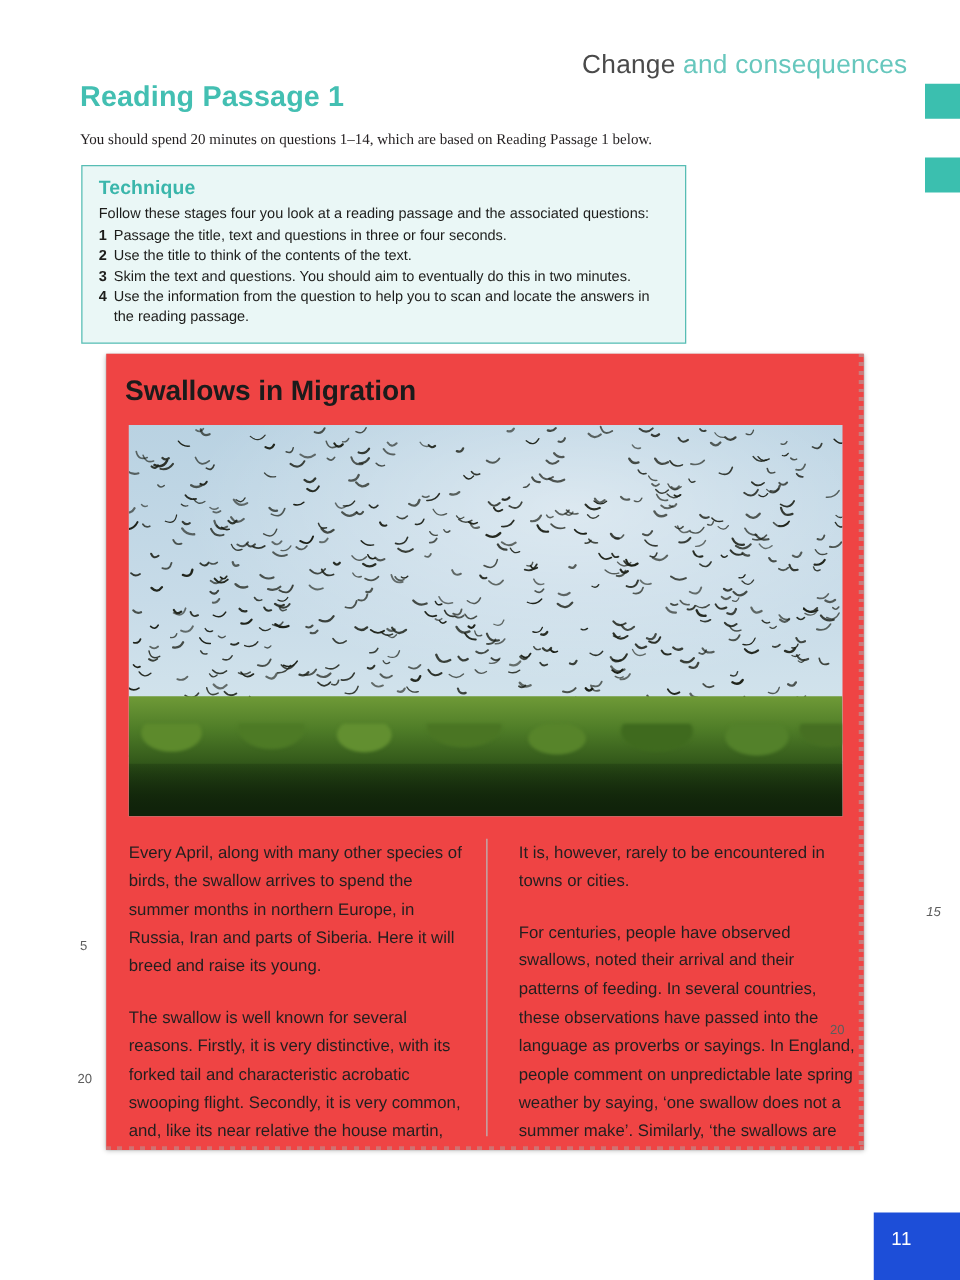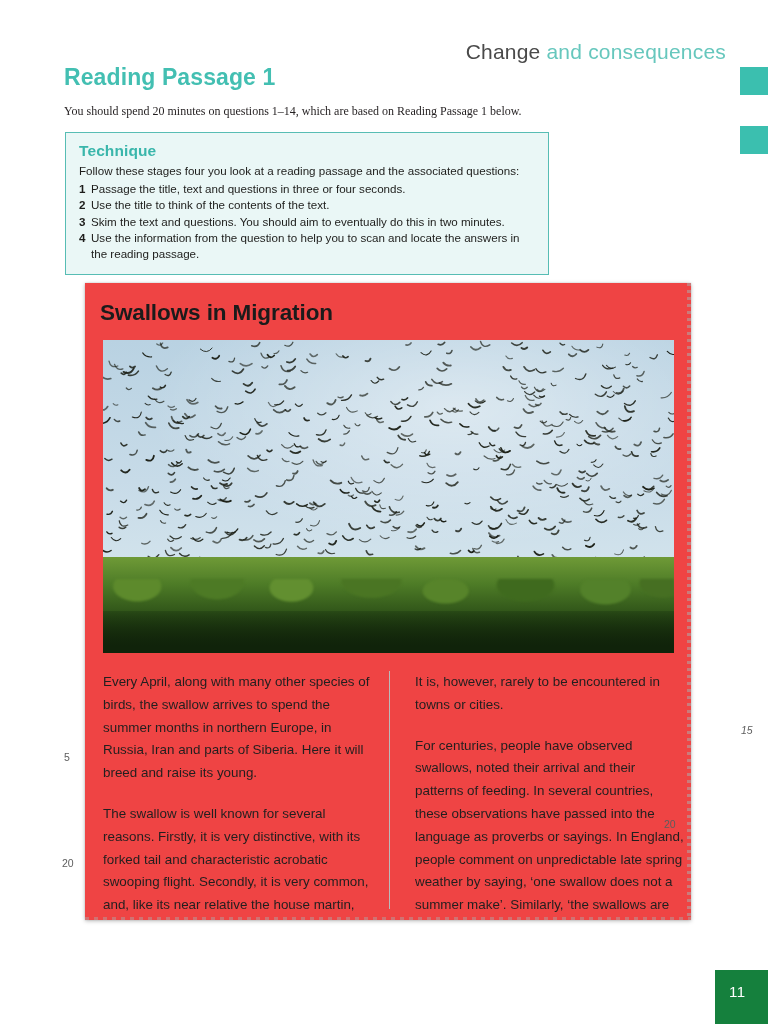--- a/index.html
+++ b/index.html
@@ -241,23 +241,23 @@
       rgba(255,255,255,0) 4px,
       rgba(255,255,255,0) 9px
     );
   }
 
   
   .page-badge {
     position: absolute;
     right: 0;
     bottom: 0;
-    width: 53px;
+    width: 69px;
     height: 54px;
-    background: #15803d;
+    background: #1d4ed8;
   }
   .page-badge span {
     position: absolute;
     left: 14px;
     top: 13px;
     color: #ffffff;
     font-size: 15px;
     letter-spacing: .5px;
   }
 </style>

